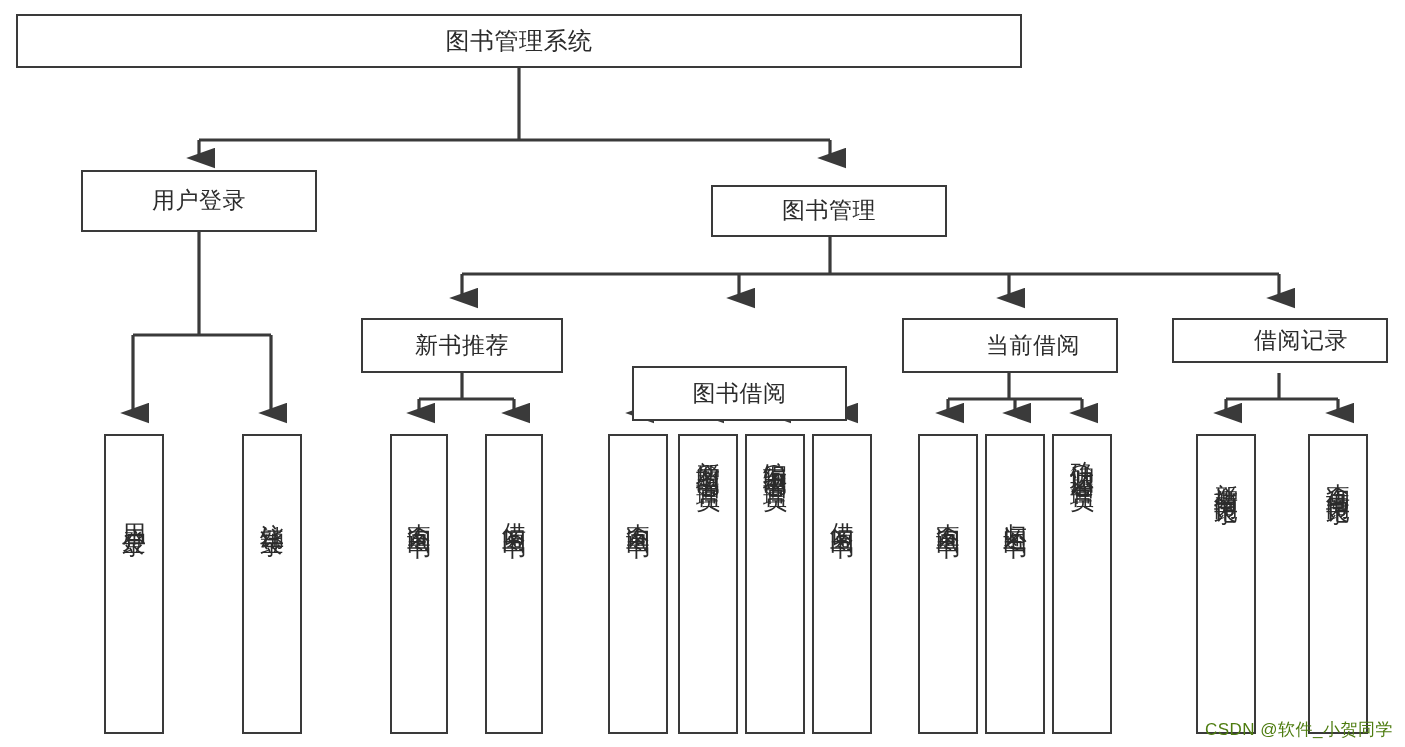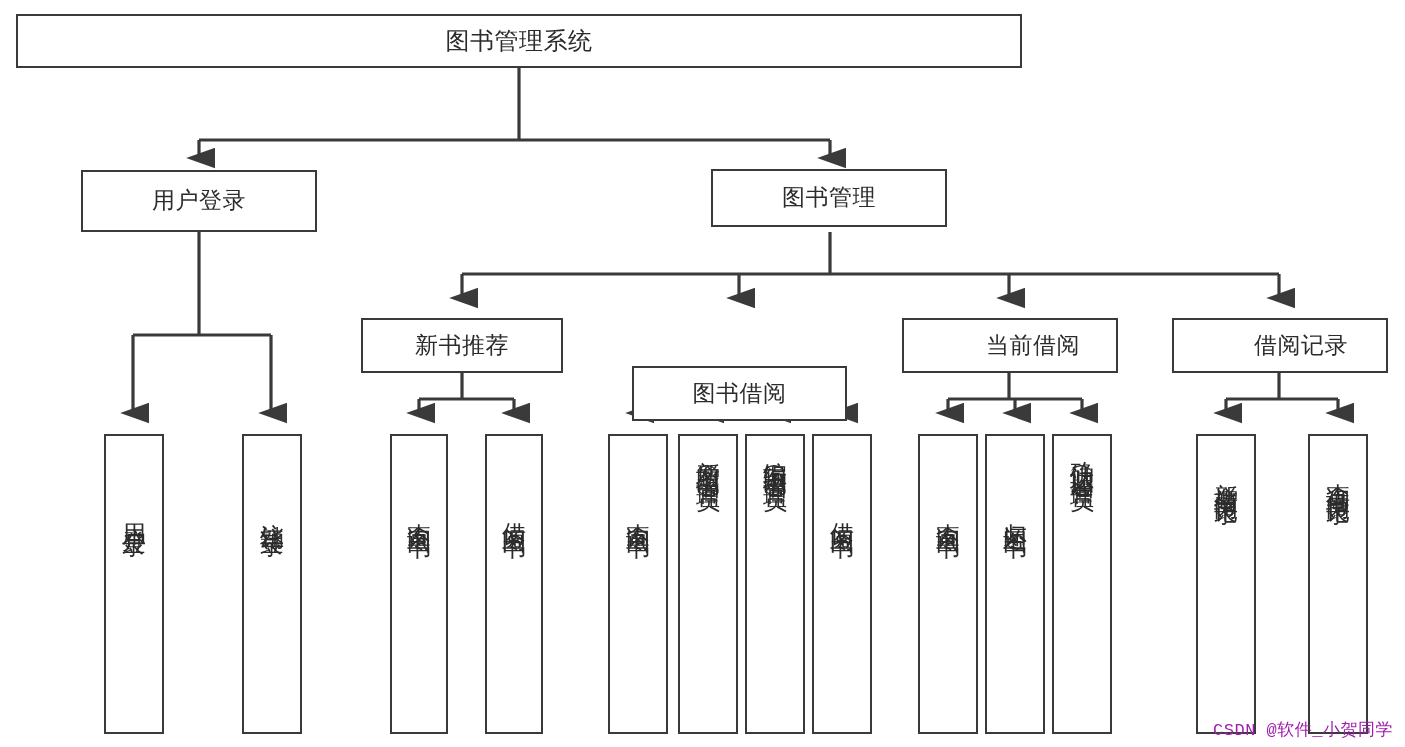--- a/index.html
+++ b/index.html
@@ -62,24 +62,24 @@
     text-orientation: upright;
     font-size: 24px;
     letter-spacing: 4px;
     line-height: 1;
   }
   .watermark {
     position: absolute;
     right: 12px;
     bottom: 6px;
     font-size: 17px;
-    color: #a21caf;
+    color: #4d7c0f;
     letter-spacing: 0.5px;
     white-space: nowrap;
-    font-family: Liberation Mono, monospace;
+    font-family: Liberation Sans, sans-serif;
   }
 </style>
 </head>
 <body>
 
 <div id="diagram-root">
 
   <svg id="wires" viewBox="0 0 1405 747" xmlns="http://www.w3.org/2000/svg">
     <defs>
       <marker id="arrow" markerWidth="12" markerHeight="12" refX="3.2" refY="5" orient="auto" markerUnits="strokeWidth">
@@ -130,34 +130,34 @@
     </g>
   </svg>
 
   <div class="node horiz root" style="left:16px; top:14px; width:1006px; height:54px;">
     <span class="label">图书管理系统</span>
   </div>
 
   <div class="node horiz" style="left:81px; top:170px; width:236px; height:62px;">
     <span class="label">用户登录</span>
   </div>
-  <div class="node horiz" style="left:711px; top:169px; width:236px; height:58px;">
+  <div class="node horiz" style="left:711px; top:185px; width:236px; height:52px;">
     <span class="label">图书管理</span>
   </div>
 
   <div class="node horiz" style="left:361px; top:318px; width:202px; height:55px;">
     <span class="label">新书推荐</span>
   </div>
   <div class="node horiz" style="left:632px; top:318px; width:215px; height:55px;margin-top:48px;">
     <span class="label">图书借阅</span>
   </div>
   <div class="node horiz" style="left:902px; top:318px; width:216px; height:55px;padding-left:46px;">
     <span class="label">当前借阅</span>
   </div>
-  <div class="node horiz" style="left:1172px; top:318px; width:216px; height:55px;padding-left:42px;">
+  <div class="node horiz" style="left:1172px; top:318px; width:216px; height:45px;padding-left:42px;">
     <span class="label">借阅记录</span>
   </div>
 
   <div class="node vert" style="left:104px; top:434px; width:60px; height:300px; padding-top:68px;">
     <span class="label">用户登录</span>
   </div>
   <div class="node vert" style="left:242px; top:434px; width:60px; height:300px; padding-top:68px;">
     <span class="label">注销登录</span>
   </div>
 

